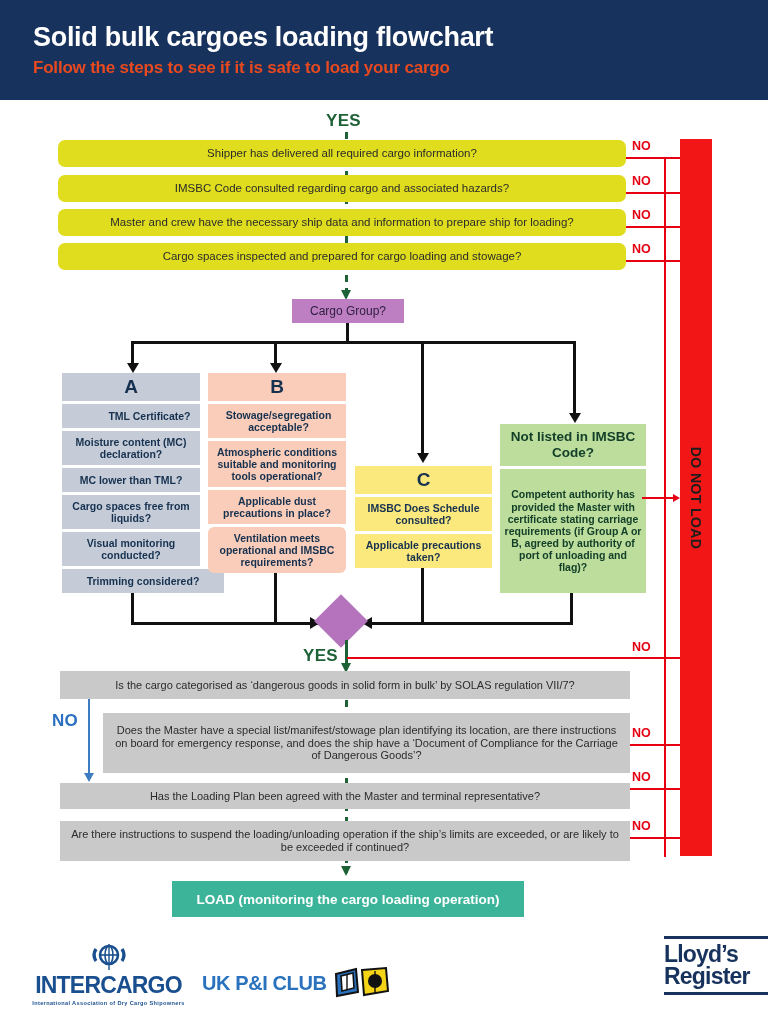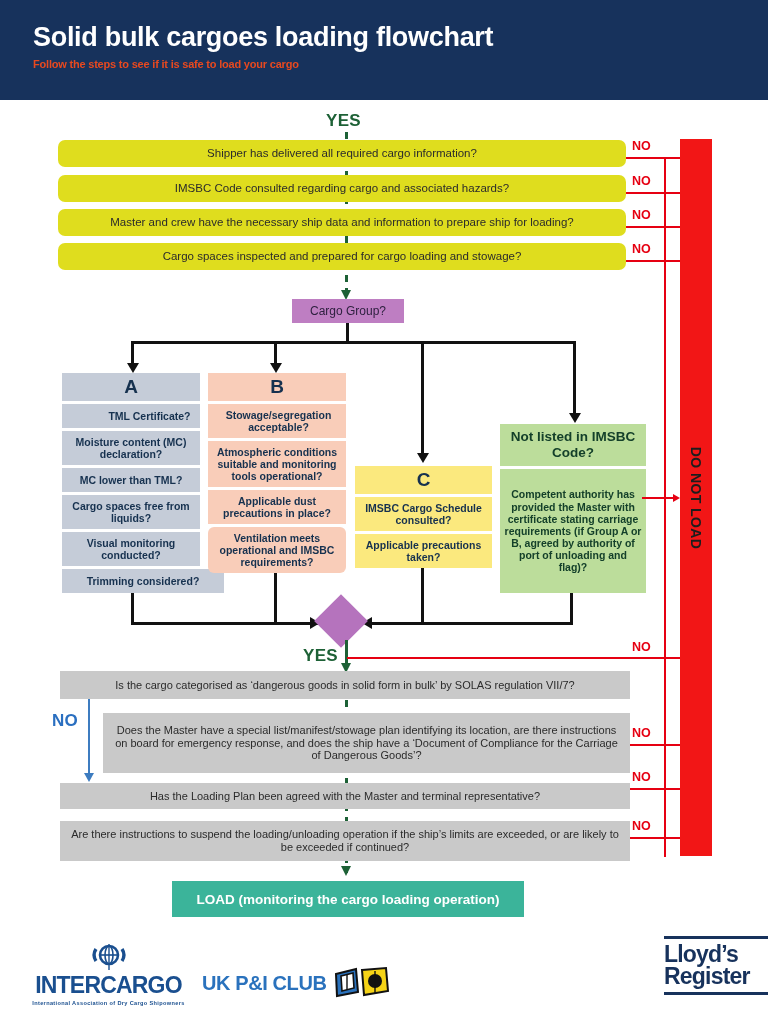--- a/index.html
+++ b/index.html
@@ -17,21 +17,21 @@
     width: 768px; height: 100px;
     background: #17325c;
   }
   .header-title {
     position: absolute; left: 33px; top: 22px;
     font-size: 27px; font-weight: bold; color: #ffffff;
     letter-spacing: -0.3px;
   }
   .header-sub {
     position: absolute; left: 33px; top: 58px;
-    font-size: 11px; font-weight: bold; color: #e8491f;
+    font-size: 17px; font-weight: bold; color: #e8491f;
     letter-spacing: -0.2px;
   }
 
   
   .box {
     position: absolute;
     display: flex; align-items: center; justify-content: center;
     text-align: center;
     line-height: 1.18;
   }
@@ -288,21 +288,21 @@
   <span>Applicable dust precautions in place?</span>
 </div>
 <div class="col-cell cB" style="left:208px; top:527px; width:138px; height:46px;border-radius:6px;">
   <span>Ventilation meets operational and IMSBC requirements?</span>
 </div>
 
 <div class="col-cell cC col-head" style="left:355px; top:466px; width:137px; height:28px;">
   <span>C</span>
 </div>
 <div class="col-cell cC" style="left:355px; top:497px; width:137px; height:34px;">
-  <span>IMSBC Cargo Schedule consulted?</span>
+  <span>IMSBC Does Schedule consulted?</span>
 </div>
 <div class="col-cell cC" style="left:355px; top:534px; width:137px; height:34px;">
   <span>Applicable precautions taken?</span>
 </div>
 
 <div class="col-cell cG" style="left:500px; top:424px; width:146px; height:42px; font-size:13.5px;">
   <span>Not listed in IMSBC Code?</span>
 </div>
 <div class="col-cell cG" style="left:500px; top:469px; width:146px; height:124px;">
   <span>Competent authority has provided the Master with certificate stating carriage requirements (if Group A or B, agreed by authority of port of unloading and flag)?</span>

